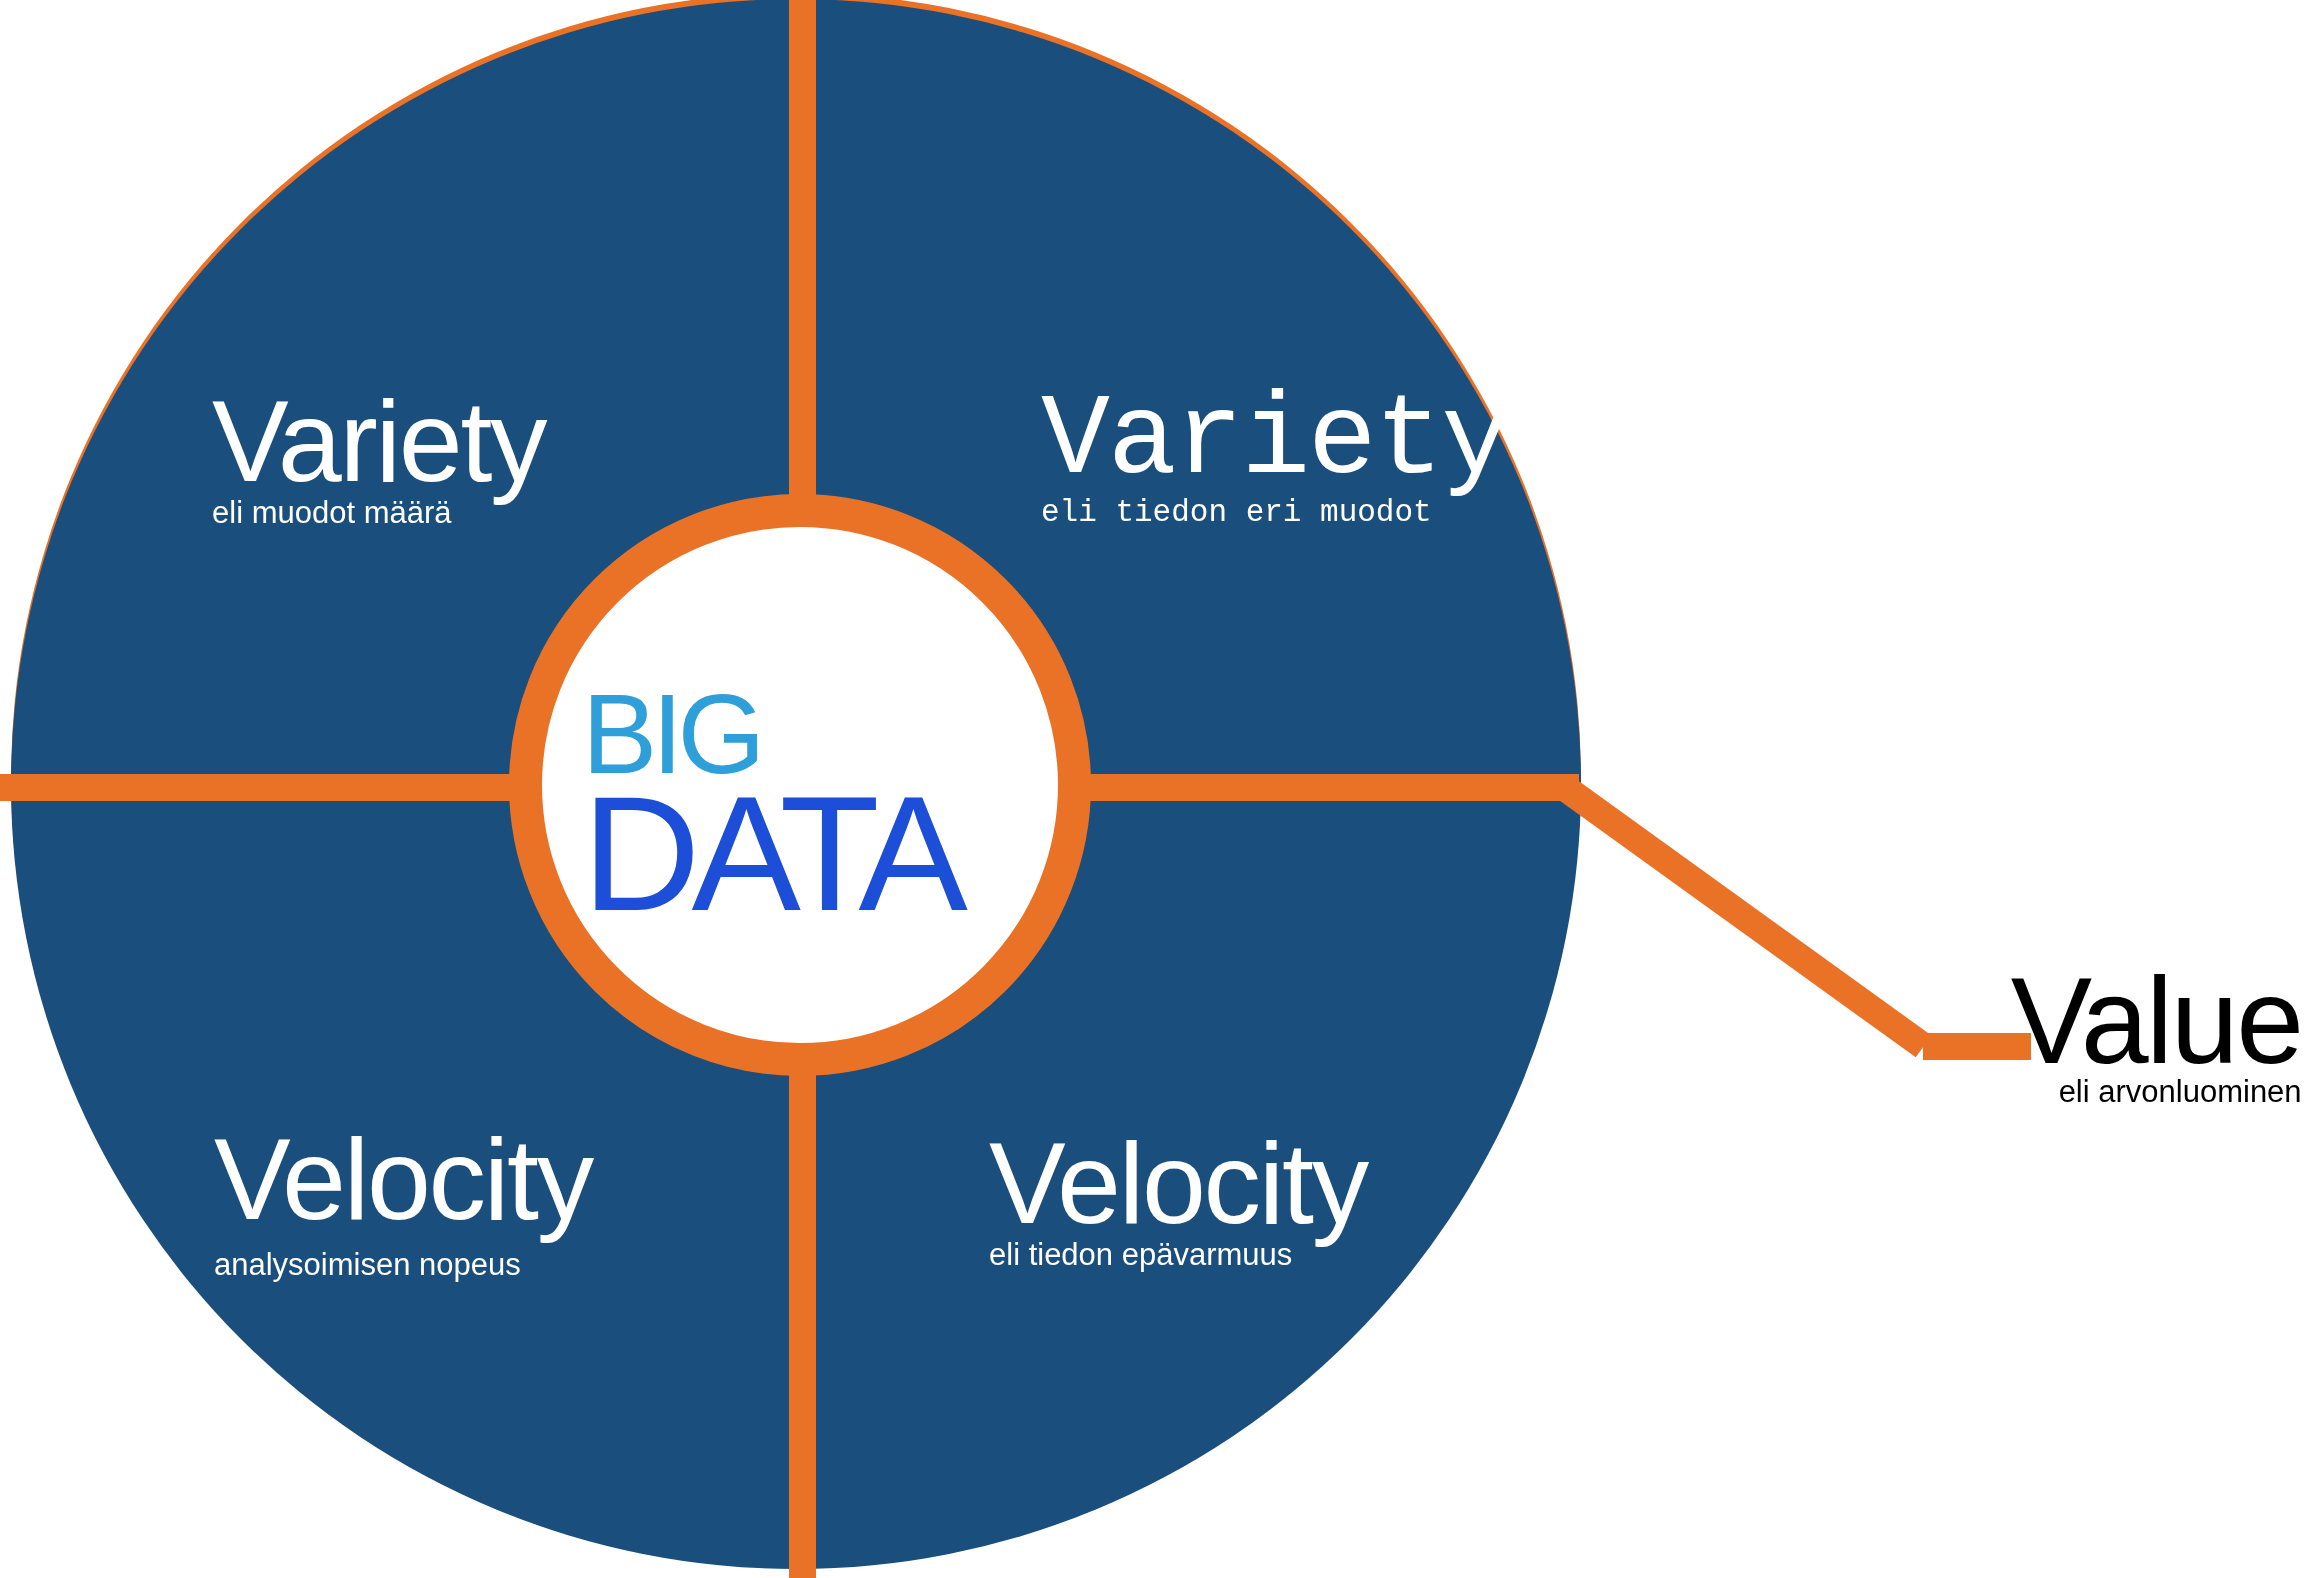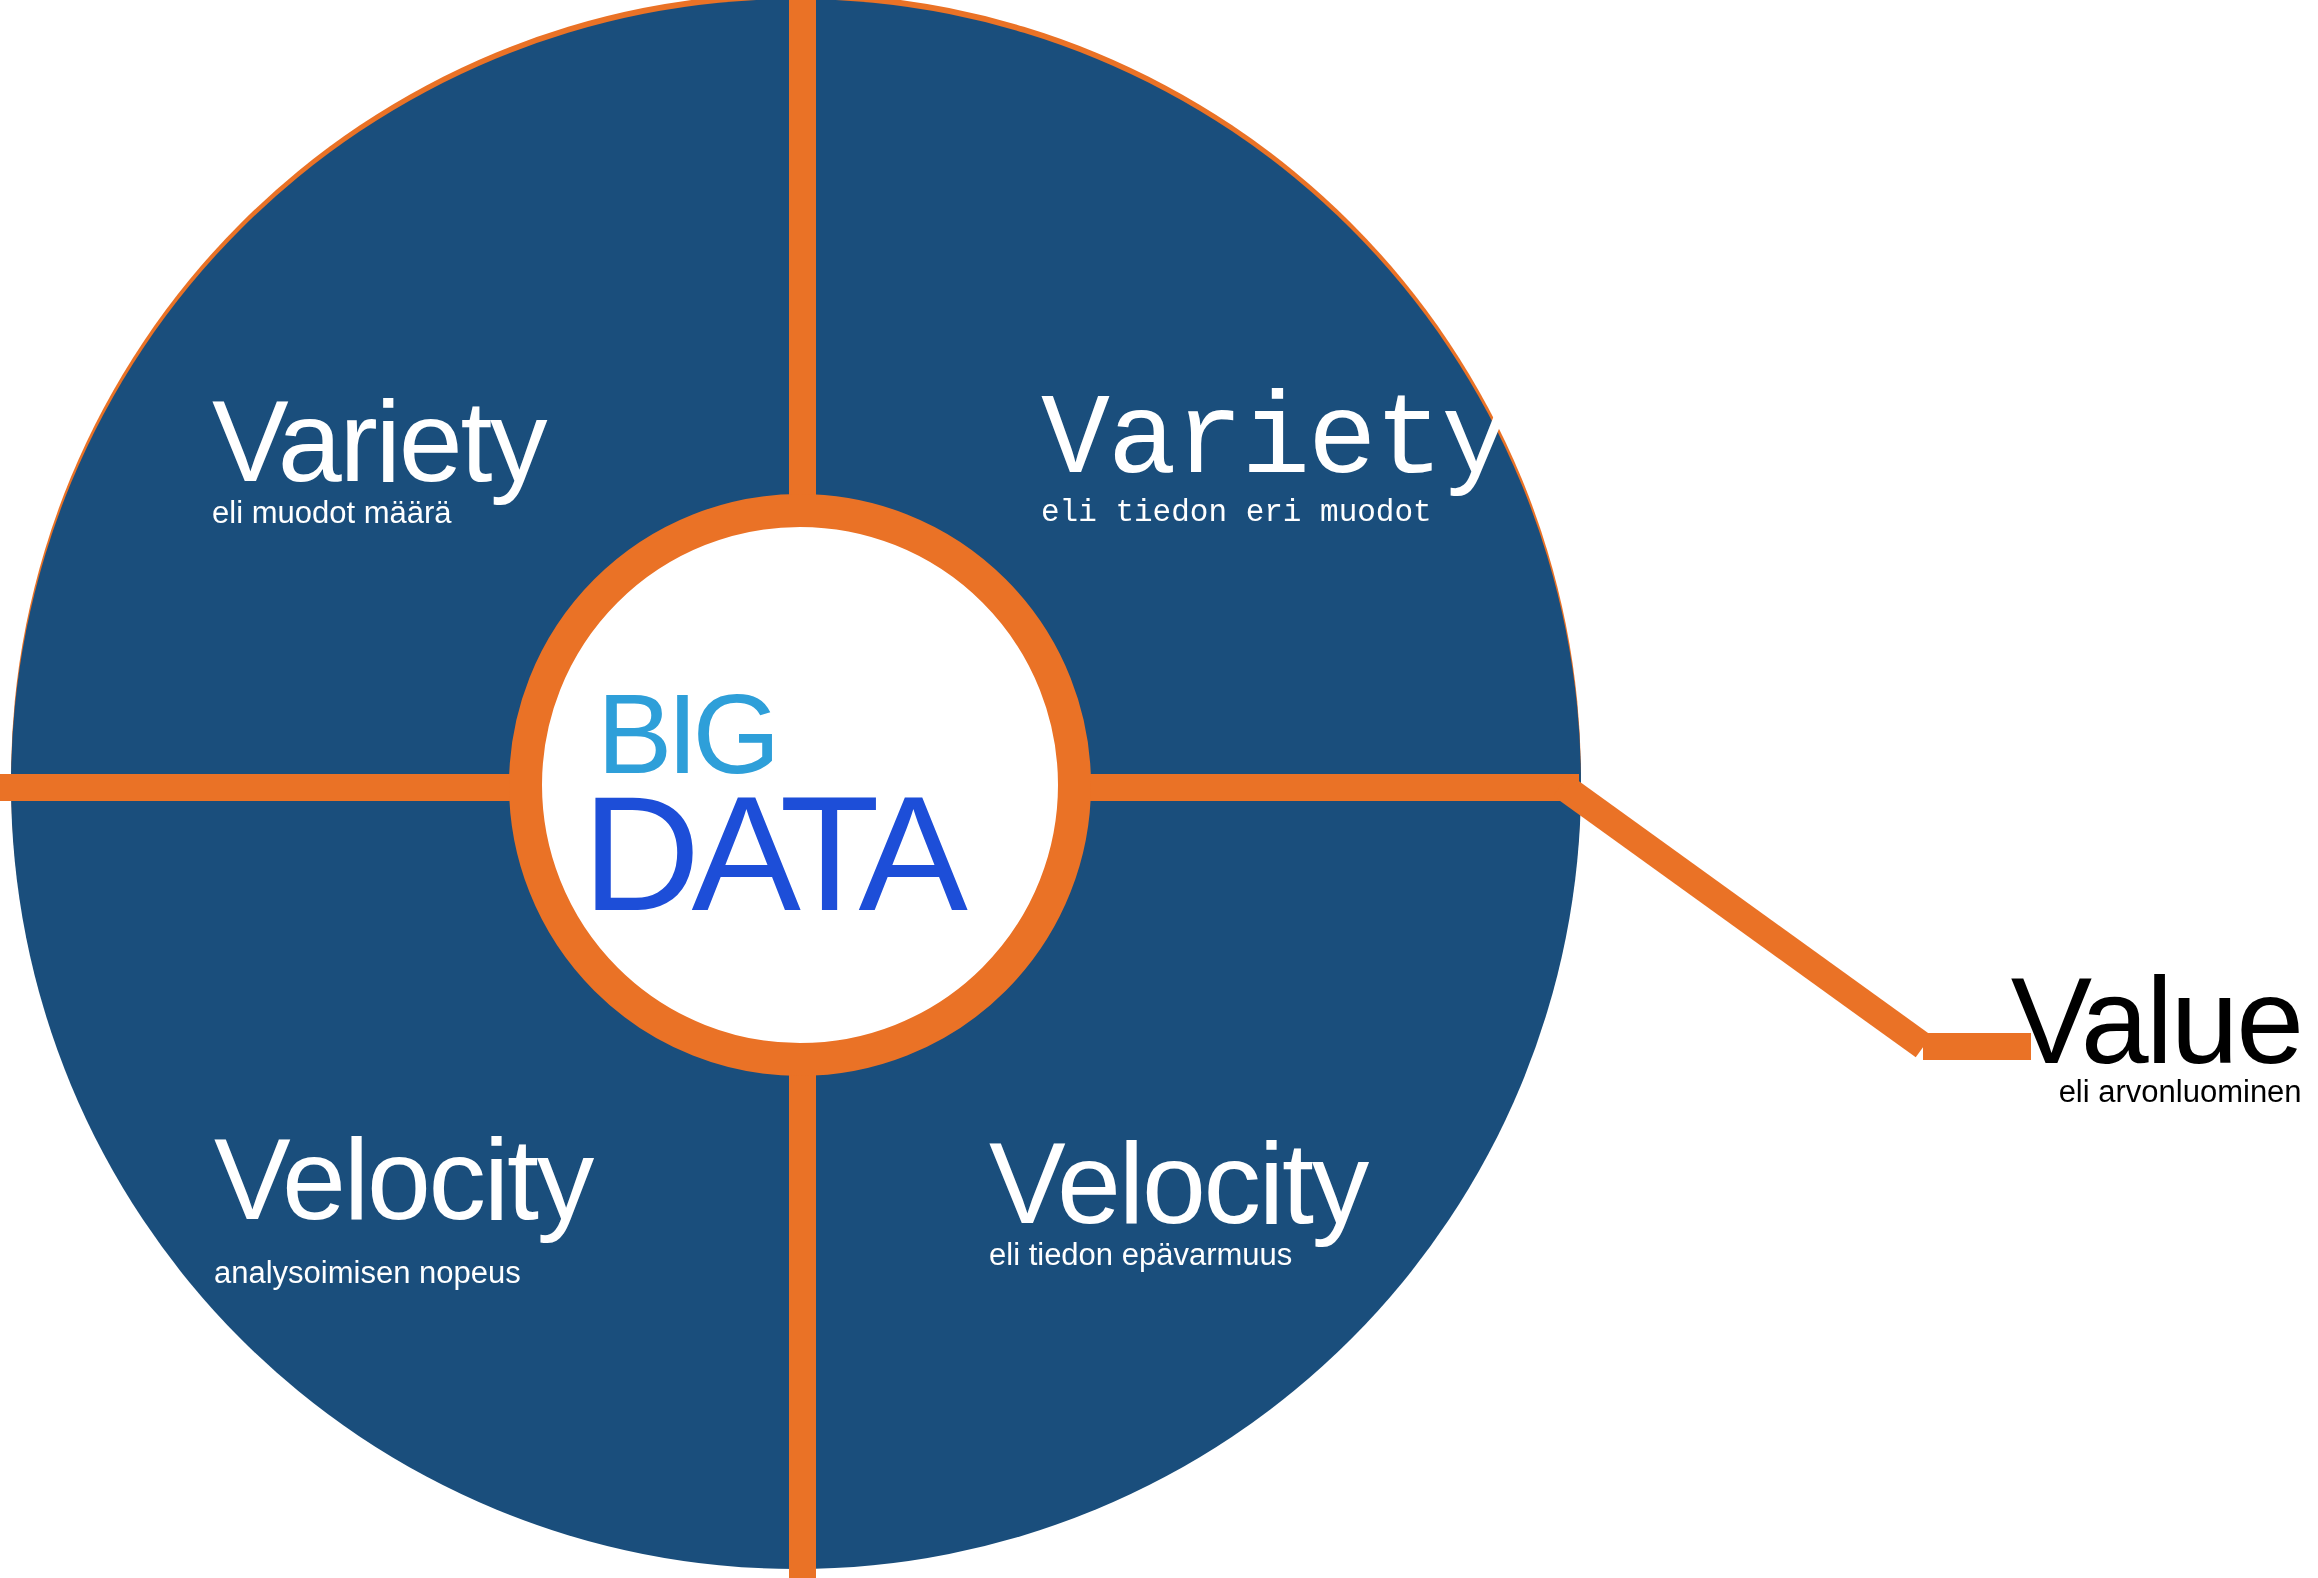--- a/index.html
+++ b/index.html
@@ -34,21 +34,21 @@
   
   .hub {
     position: absolute; left: 509px; top: 494px;
     width: 582px; height: 582px; border-radius: 50%;
     background: #ffffff; border: 33px solid #EA7226;
     box-sizing: border-box;
   }
   .hub-text { position: absolute; left: 582px; top: 678px; line-height: 1; }
   .hub-line1 {
     font-size: 113px; letter-spacing: -0.05em;
-    color: #2E9FD9; line-height: 1; margin-left: 15px;
+    color: #2E9FD9; line-height: 1;
   }
   .hub-line2 {
     font-size: 164px; letter-spacing: -0.055em;
     color: #1d4ed8; line-height: 1; margin-top: -19px;
   }
   
   .quad { position: absolute; color: #ffffff; }
   .quad-title { font-size: 115px; letter-spacing: -0.02em; line-height: 1; }
   .quad-sub   { font-size: 31px;  line-height: 1.27; margin-top: -5.8px; }
   .quad-volume   { left: 212px;  top: 384px;  }
@@ -87,21 +87,21 @@
     <div class="quad-sub">eli muodot määrä</div>
   </div>
 
   <div class="quad quad-variety">
     <div class="quad-title">Variety</div>
     <div class="quad-sub">eli tiedon eri muodot</div>
   </div>
 
   <div class="quad quad-velocity">
     <div class="quad-title">Velocity</div>
-    <div class="quad-sub" style="margin-top:16px;">analysoimisen nopeus</div>
+    <div class="quad-sub" style="margin-top:8px;">analysoimisen nopeus</div>
   </div>
 
   <div class="quad quad-veracity">
     <div class="quad-title">Velocity</div>
     <div class="quad-sub">eli tiedon epävarmuus</div>
   </div>
 
   <div class="callout">
     <div class="callout-title">Value</div>
     <div class="callout-sub">eli arvonluominen</div>

